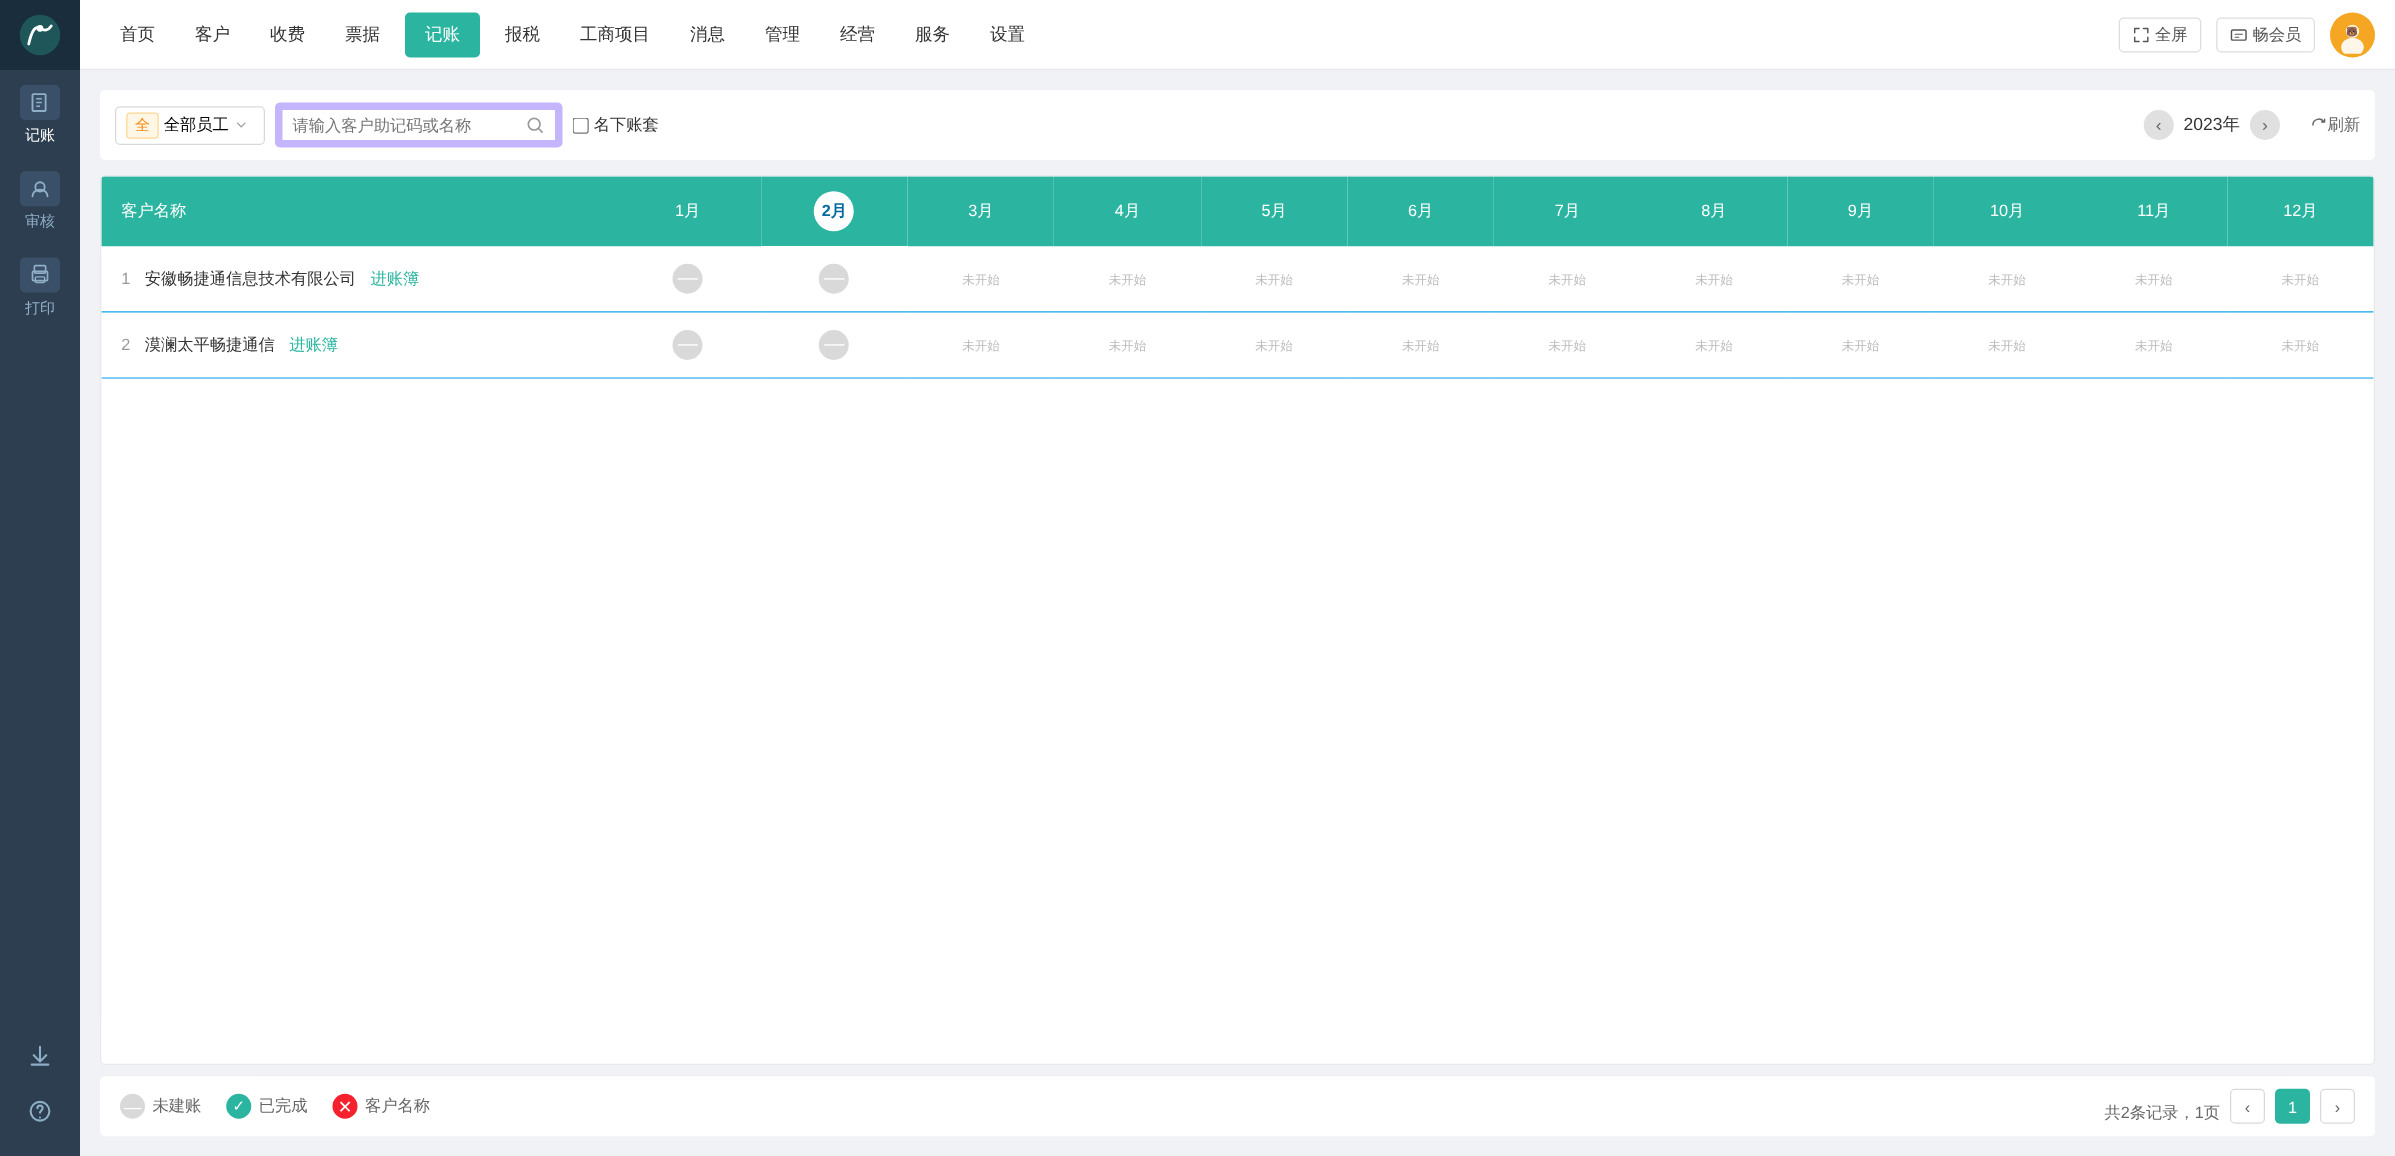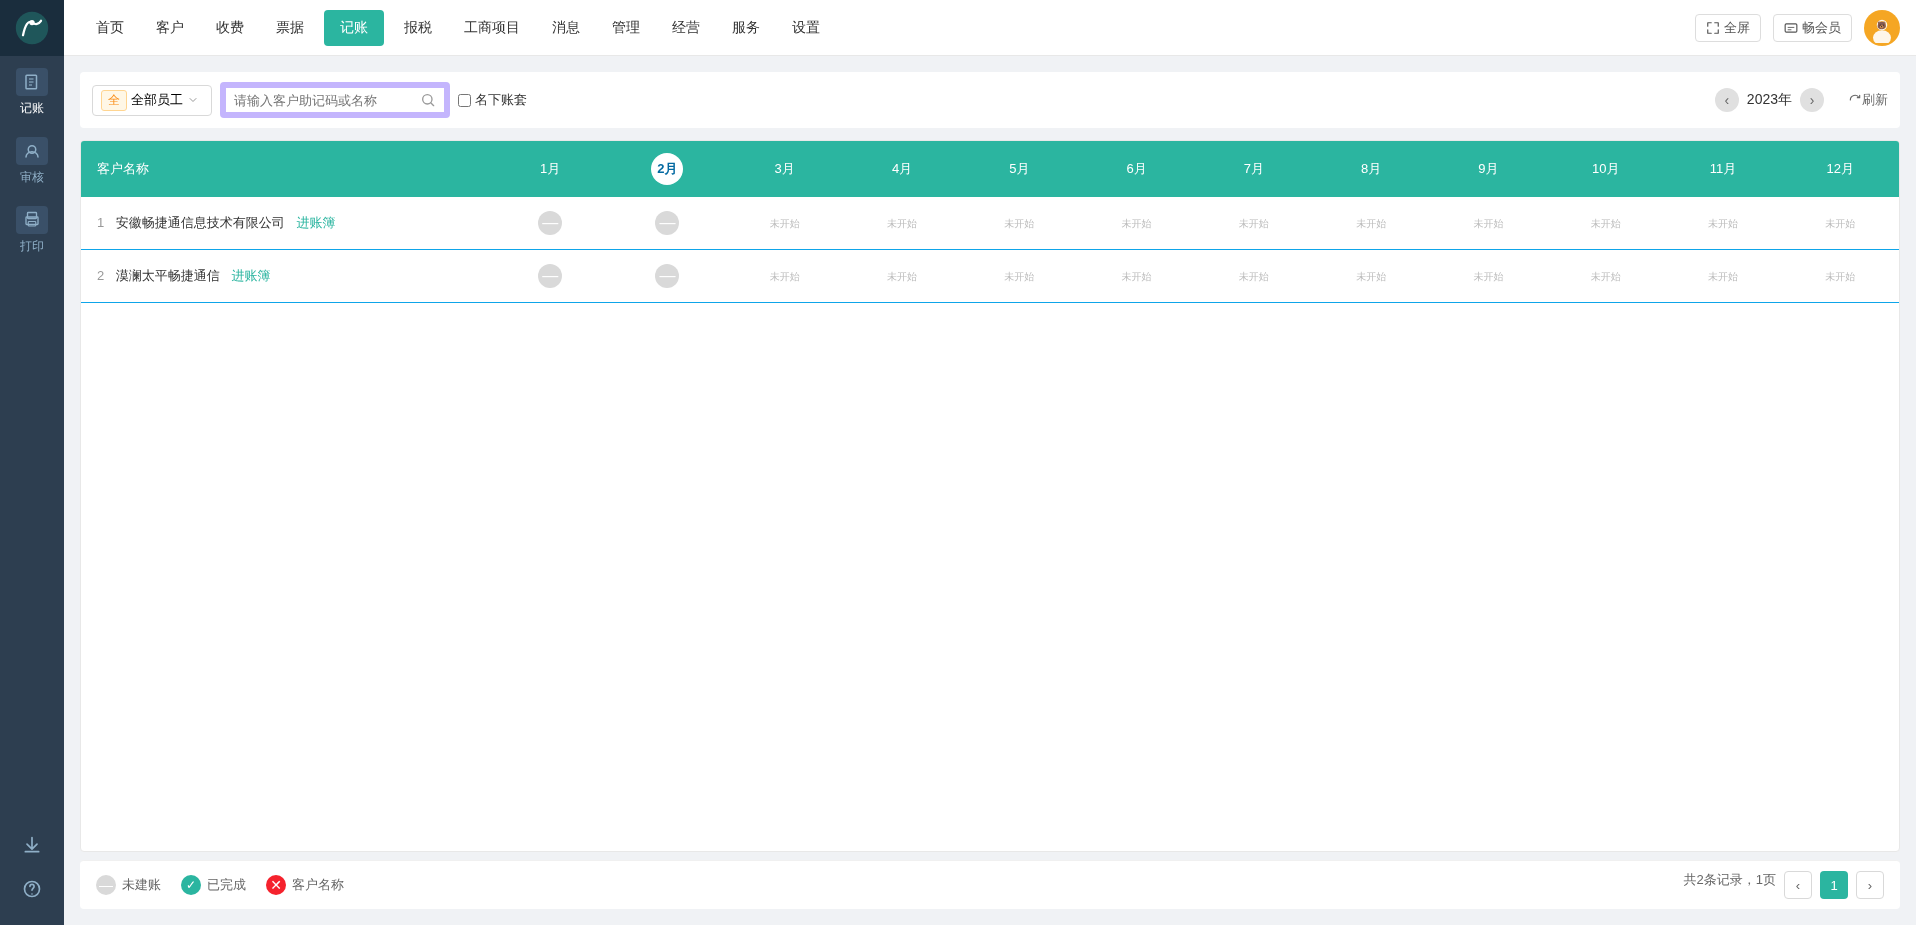--- a/index.html
+++ b/index.html
@@ -374,21 +374,21 @@
       border-radius: 50%;
       display: flex;
       align-items: center;
       justify-content: center;
       color: #fff;
       font-size: 14px;
     }
     .pagination {
       margin-left: auto;
       display: flex;
-      align-items: flex-start;
+      align-items: flex-end;
       gap: 8px;
       font-size: 13px;
       color: #666;
     }
     .page-btn {
       width: 28px;
       height: 28px;
       border: 1px solid #d9d9d9;
       border-radius: 4px;
       display: flex;

